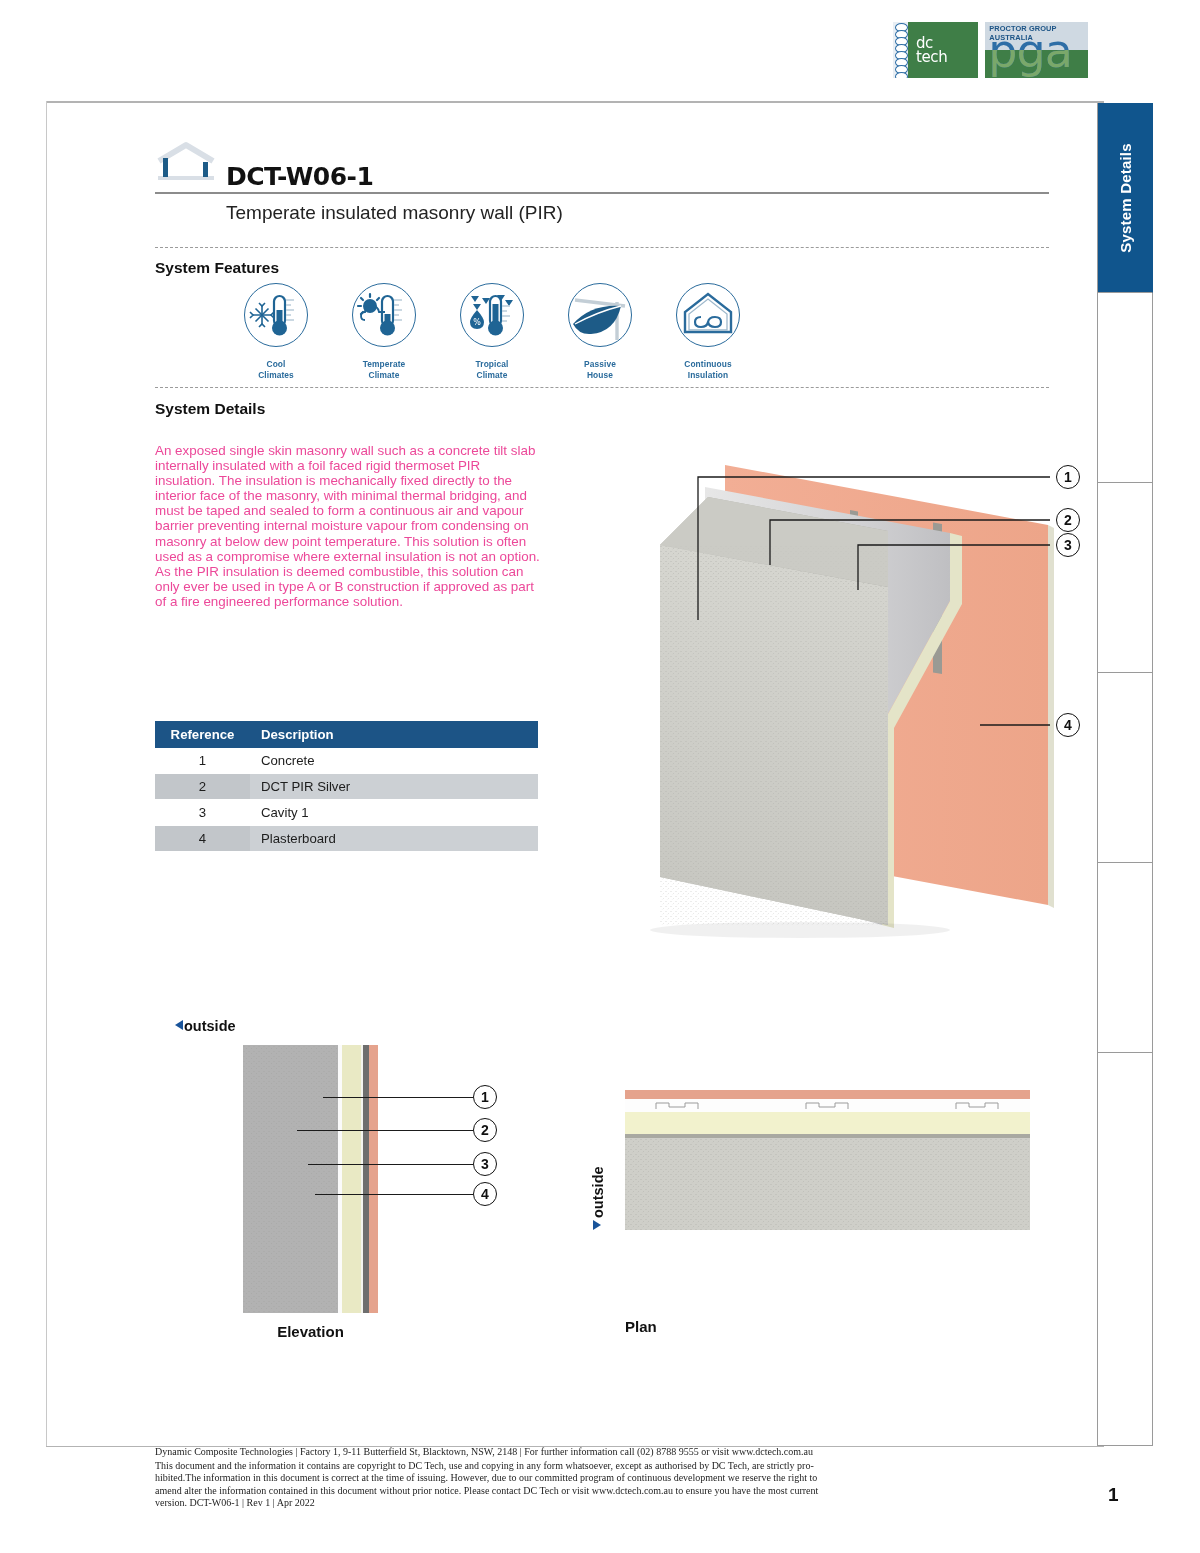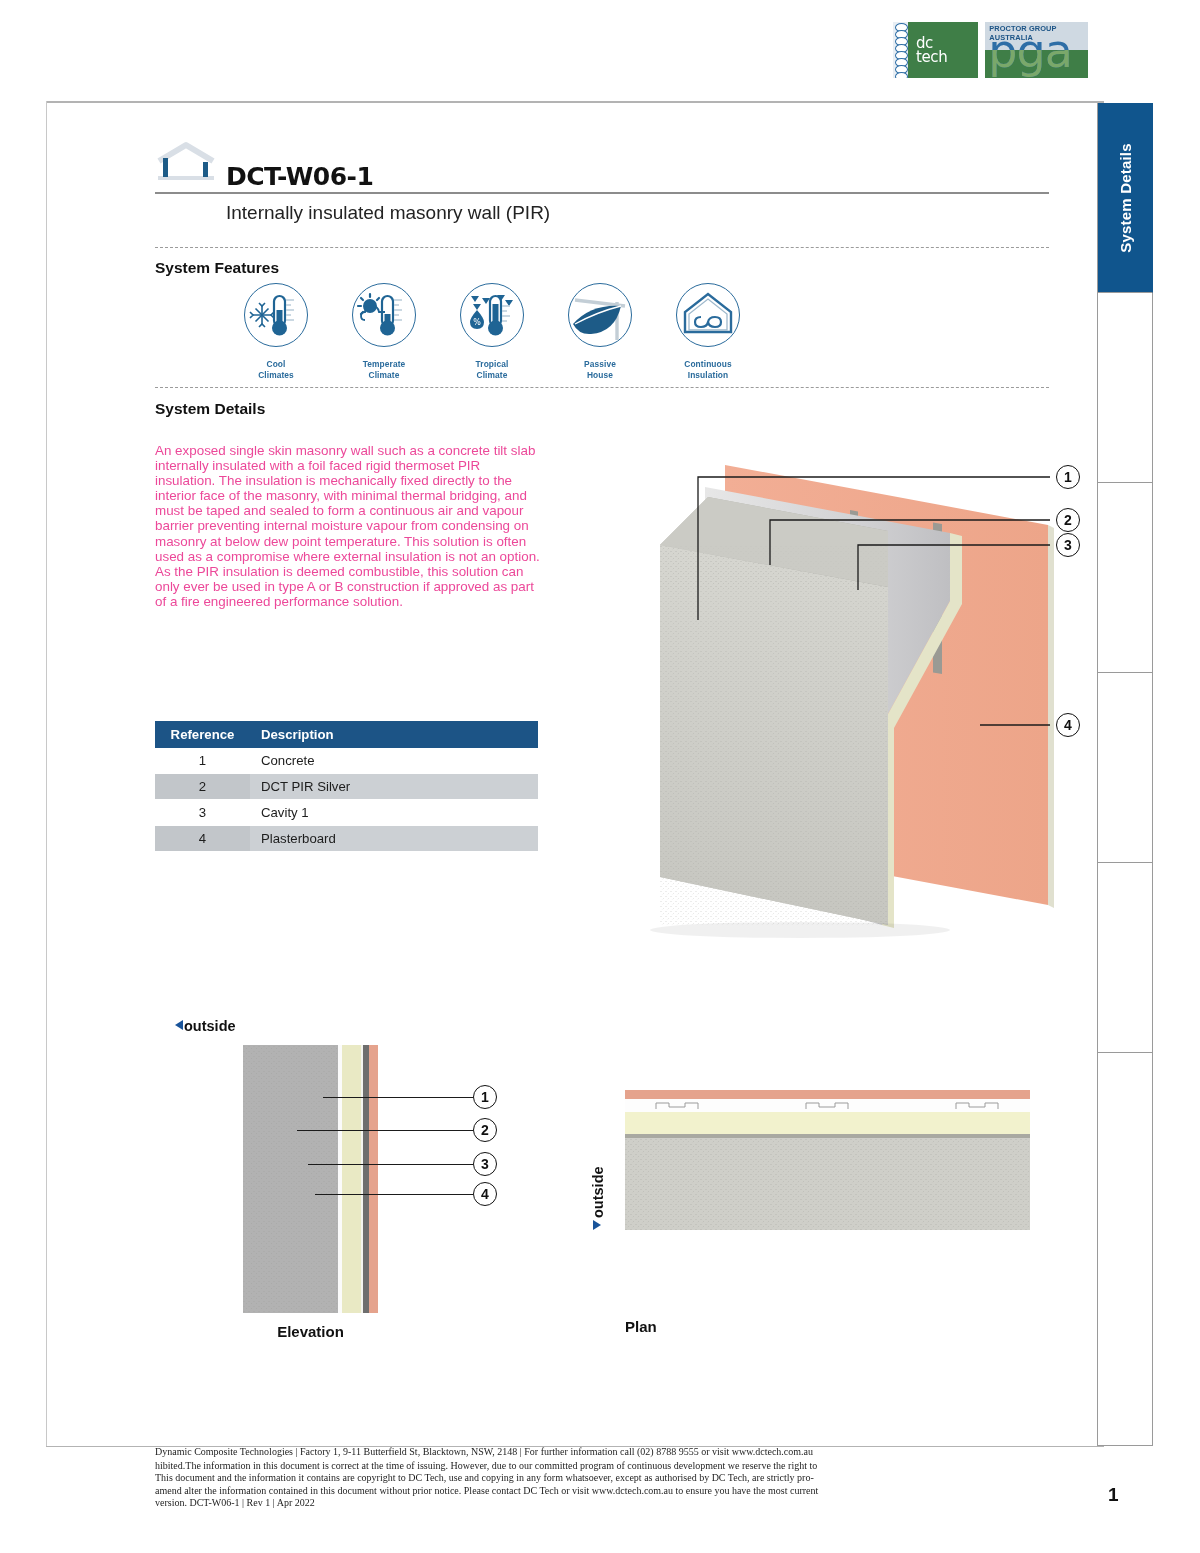--- a/index.html
+++ b/index.html
@@ -158,21 +158,21 @@
     </div>
 
   <svg class="house-icon" viewBox="0 0 62 42">
     <path d="M4 20 L31 4 L58 20" fill="none" stroke="#d9dfe6" stroke-width="6" stroke-linejoin="round"></path>
     <rect x="3" y="35" width="56" height="4" fill="#d9dfe6"></rect>
     <rect x="8" y="17" width="5" height="19" fill="#1d5b87"></rect>
     <rect x="48" y="21" width="5" height="15" fill="#1d5b87"></rect>
   </svg>
   <div class="title">DCT-W06-1</div>
   <div class="title-rule"></div>
-  <div class="subtitle">Internally insulated masonry wall (PIR)</div>
+  <div class="subtitle">Temperate insulated masonry wall (PIR)</div>
 
   <div class="dashed d1"></div>
   <div class="sec-head sh-features">System Features</div>
 
   <div class="features">
 
     <div class="feature">
       <div class="f-circle">
         <svg viewBox="0 0 62 62" width="62" height="62">
           <g stroke="#1f6494" stroke-width="1.6" fill="none">
@@ -444,20 +444,20 @@
         </svg>
       </div>
     </div>
 
     <div class="plan-caption">Plan</div>
   </div>
 
   <div class="footer-rule"></div>
   <div class="footer">
     <div class="f1">Dynamic Composite Technologies | Factory 1, 9-11 Butterfield St, Blacktown, NSW, 2148 | For further information call (02) 8788 9555 or visit www.dctech.com.au</div>
+    <div>This document and the information it contains are copyright to DC Tech, use and copying in any form whatsoever, except as authorised by DC Tech, are strictly pro-</div>
     <div>hibited.The information in this document is correct at the time of issuing. However, due to our committed program of continuous development we reserve the right to</div>
-    <div>This document and the information it contains are copyright to DC Tech, use and copying in any form whatsoever, except as authorised by DC Tech, are strictly pro-</div>
     <div>amend alter the information contained in this document without prior notice. Please contact DC Tech or visit www.dctech.com.au to ensure you have the most current</div>
     <div>version. DCT-W06-1 | Rev 1 | Apr 2022</div>
   </div>
   <div class="pagenum">1</div>
 
 </div>
 
 </body></html>

